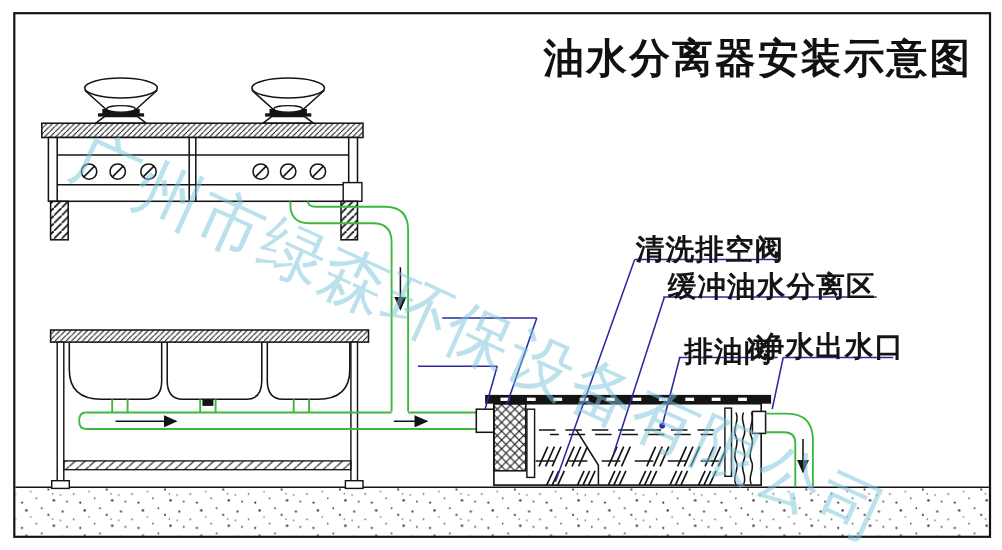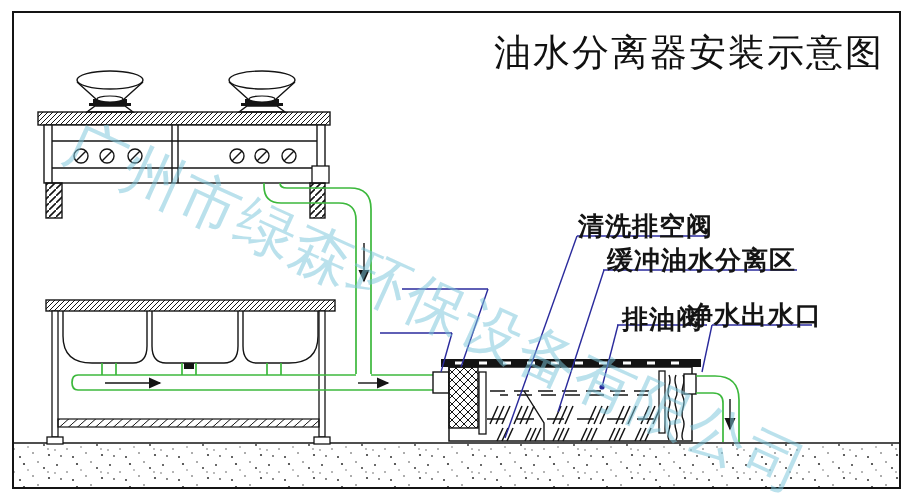--- a/index.html
+++ b/index.html
@@ -2,21 +2,21 @@
 <html><head>
 <meta charset="utf-8">
 <style>
   html,body{margin:0;padding:0;background:#ffffff;}
   .stage{
     position:relative;width:911px;height:500px;background:#ffffff;overflow:hidden;
     font-family:"Liberation Serif","DejaVu Serif",serif;
   }
   .linework{position:absolute;left:0;top:0;}
   .title{
-    position:absolute;left:494px;top:28px;font-size:37px;font-weight:400;
+    position:absolute;left:494px;top:28px;font-size:37px;font-weight:700;
     letter-spacing:2px;color:#111;white-space:nowrap;
   }
   .label{
     position:absolute;font-size:26px;font-weight:600;color:#141414;
     letter-spacing:1px;white-space:nowrap;
   }
   .lbl-clean{left:578px;top:209px;}
   .lbl-buffer{left:607px;top:243px;}
   .lbl-slag{left:407px;top:260px;}
   .lbl-inlet{left:384px;top:303px;}

